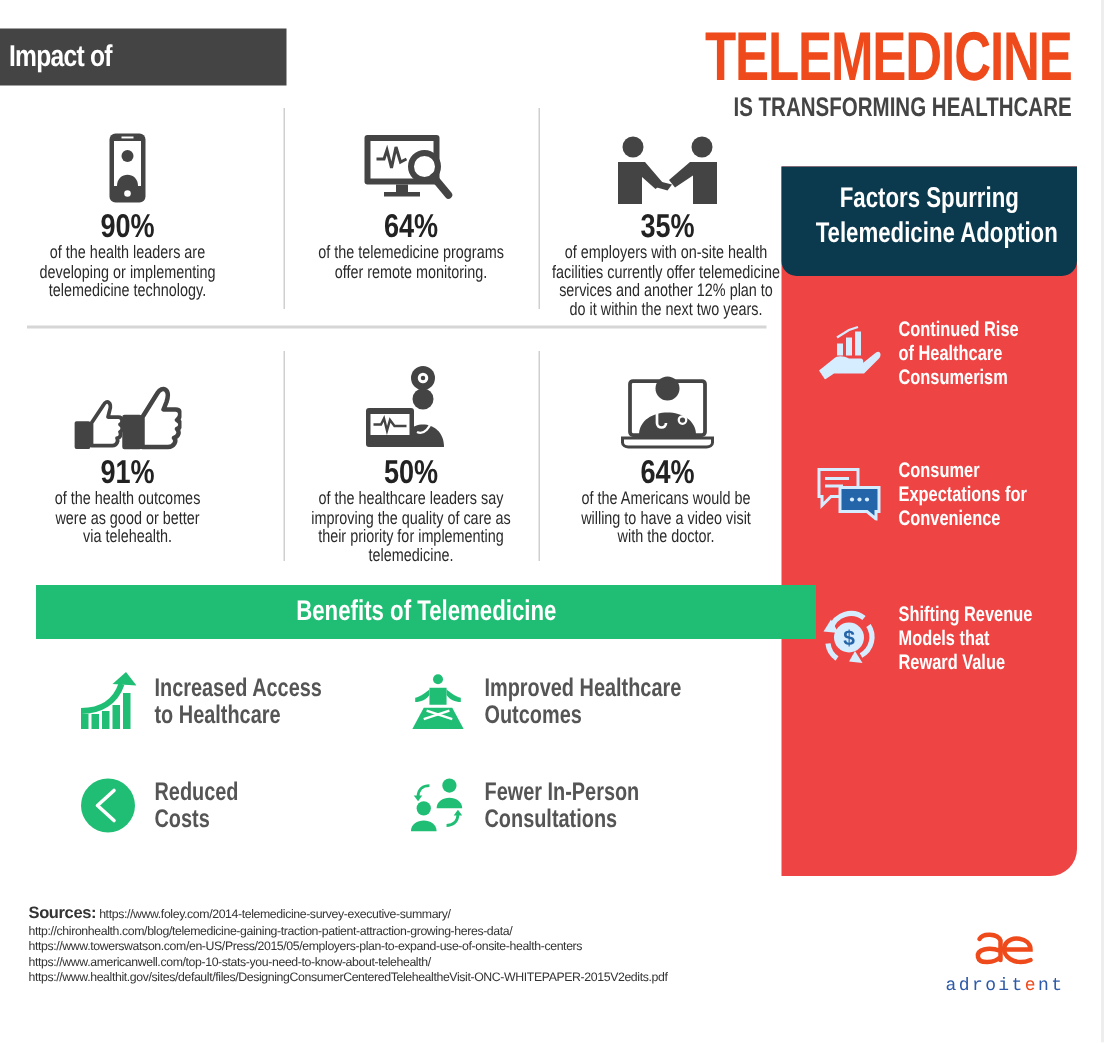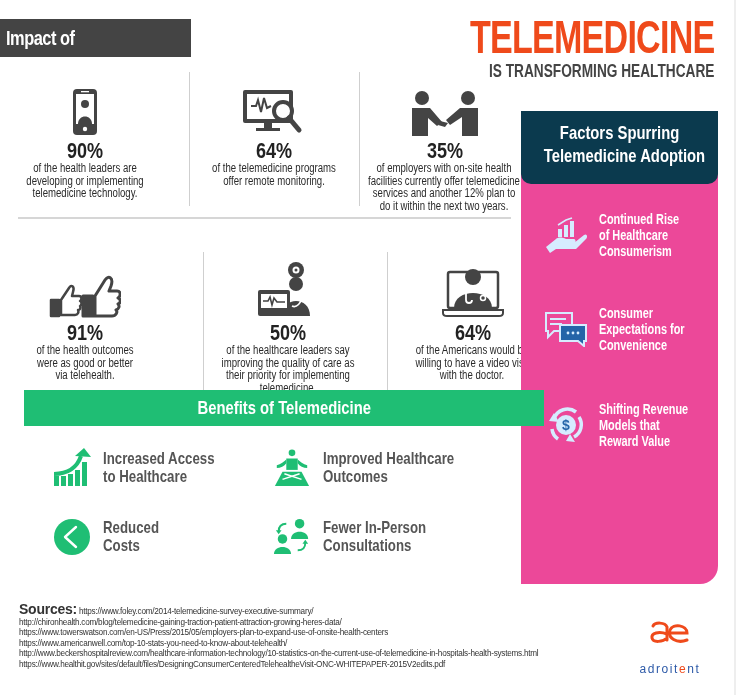--- a/index.html
+++ b/index.html
@@ -23,21 +23,21 @@
     letter-spacing: -1px; transform: scaleX(0.74); transform-origin: right center;
   }
   .main-title .t2 {
     display: block; color: #444; font-weight: bold; font-size: 18px; line-height: 20px;
     transform: scaleX(0.76); transform-origin: right center; letter-spacing: 0px; margin-top: 1px;
   }
 
   
   .stats { position: absolute; left: 0; top: 66px; width: 515px; }
   .stat-row { position: relative; height: 148px; display: flex; }
-  .stat-row.second { height: 158px; margin-top: 24px; gap: 14px; }
+  .stat-row.second { height: 158px; margin-top: 6px; }
   .stat-cell { position: relative; width: 170px; text-align: center; }
   .stat-cell + .stat-cell::before {
     content: ""; position: absolute; left: 0; top: 6px; bottom: 8px; width: 1px; background: #cfcfcf;
   }
   .stat-row.second .stat-cell + .stat-cell::before { top: 14px; bottom: 4px; }
   .row-divider {
     position: absolute; left: 18px; width: 493px; height: 2px; background: #d6d6d6; top: 217px;
   }
   .stat-icon { height: 70px; display: flex; align-items: flex-end; justify-content: center; padding-top: 8px; }
   .stat-row.second .stat-icon { height: 80px; padding-top: 0; }
@@ -61,45 +61,45 @@
   }
   .benefit .bicon { width: 38px; height: 38px; display: flex; align-items: center; justify-content: center; }
   .benefit .blabel {
     margin-left: 12px; font-size: 17px; line-height: 18px; color: #555;
     transform: scaleX(0.78); transform-origin: left center; white-space: nowrap; font-weight: bold;
   }
 
   
   .factors {
     position: absolute; left: 521px; top: 111px; width: 197px; height: 473px;
-    background: #ec4899; border-bottom-right-radius: 18px;
+    background: #ef4444; border-bottom-right-radius: 18px;
   }
   .factors-head {
     position: absolute; left: 0; top: 0; width: 197px; height: 73px; background: #0b3a4e;
     border-bottom-left-radius: 10px; border-bottom-right-radius: 10px;
     color: #fff; text-align: center; font-weight: bold; font-size: 19px; line-height: 23px; padding-top: 10px;
   }
   .factors-head span { display: inline-block; transform: scaleX(0.78); white-space: nowrap; }
   .factor { position: absolute; left: 22px; display: flex; align-items: center; width: 175px; }
   .factor .ficon { width: 46px; height: 46px; display: flex; align-items: center; justify-content: center; flex: none; }
   .factor .flabel {
     margin-left: 10px; color: #fff; font-weight: bold; font-size: 14px; line-height: 16px;
     transform: scaleX(0.78); transform-origin: left center; white-space: nowrap;
   }
 
   
   .sources {
     position: absolute; left: 19px; top: 604px; font-size: 8.2px; line-height: 10.6px; color: #333;
     letter-spacing: -0.25px; font-family: "Liberation Sans", sans-serif;
   }
-  .sources .lbl { font-weight: bold; font-size: 14px; }
+  .sources .lbl { font-weight: bold; font-size: 11px; }
 
   
   .logo { position: absolute; left: 615px; top: 620px; width: 110px; text-align: center; }
-  .logo .word { font-size: 12px; letter-spacing: 1.6px; color: #2d5aa8; margin-top: 14px; font-family: Liberation Sans, sans-serif; }
+  .logo .word { font-size: 12px; letter-spacing: 1.6px; color: #2d5aa8; margin-top: 1px; font-family: Liberation Mono, monospace; }
   .logo .word .e { color: #ef4a1b; }
 
   .right-edge { position: absolute; right: 0; top: 0; width: 2px; height: 695px; background: #eee; }
 </style>
 </head>
 <body>
 
 <div class="impact-banner">
   <span>Impact of Telemedicine</span>
 </div>
@@ -363,21 +363,20 @@
     <div>Fewer In-Person</div>
       <div>Consultations</div>
   </div>
 </div>
 
 <div class="sources">
   <div><span class="lbl">Sources:</span> <span>https://www.foley.com/2014-telemedicine-survey-executive-summary/</span></div>
   <div>http://chironhealth.com/blog/telemedicine-gaining-traction-patient-attraction-growing-heres-data/</div>
   <div>https://www.towerswatson.com/en-US/Press/2015/05/employers-plan-to-expand-use-of-onsite-health-centers</div>
   <div>https://www.americanwell.com/top-10-stats-you-need-to-know-about-telehealth/</div>
-  <div>http://www.beckershospitalreview.com/healthcare-information-technology/10-statistics-on-the-current-use-of-telemedicine-in-hospitals-health-systems.html</div>
   <div>https://www.healthit.gov/sites/default/files/DesigningConsumerCenteredTelehealtheVisit-ONC-WHITEPAPER-2015V2edits.pdf</div>
 </div>
 
 <div class="logo">
   <svg width="42" height="24" viewBox="0 0 42 24">
       <path d="M4 6 C6 2 16 2 18 7 V20 M18 14 C10 11 2 13 3 18 C4 23 14 22 18 18" stroke="#ef4a1b" stroke-width="3" fill="none" stroke-linecap="round"></path>
       <path d="M18 13 H38 C38 5 24 3 21 10 C18 18 28 24 38 20" stroke="#ef4a1b" stroke-width="3" fill="none" stroke-linecap="round"></path>
     </svg>
   <div class="word"><span>adroit</span><span class="e">e</span><span>nt</span></div>
 </div>

